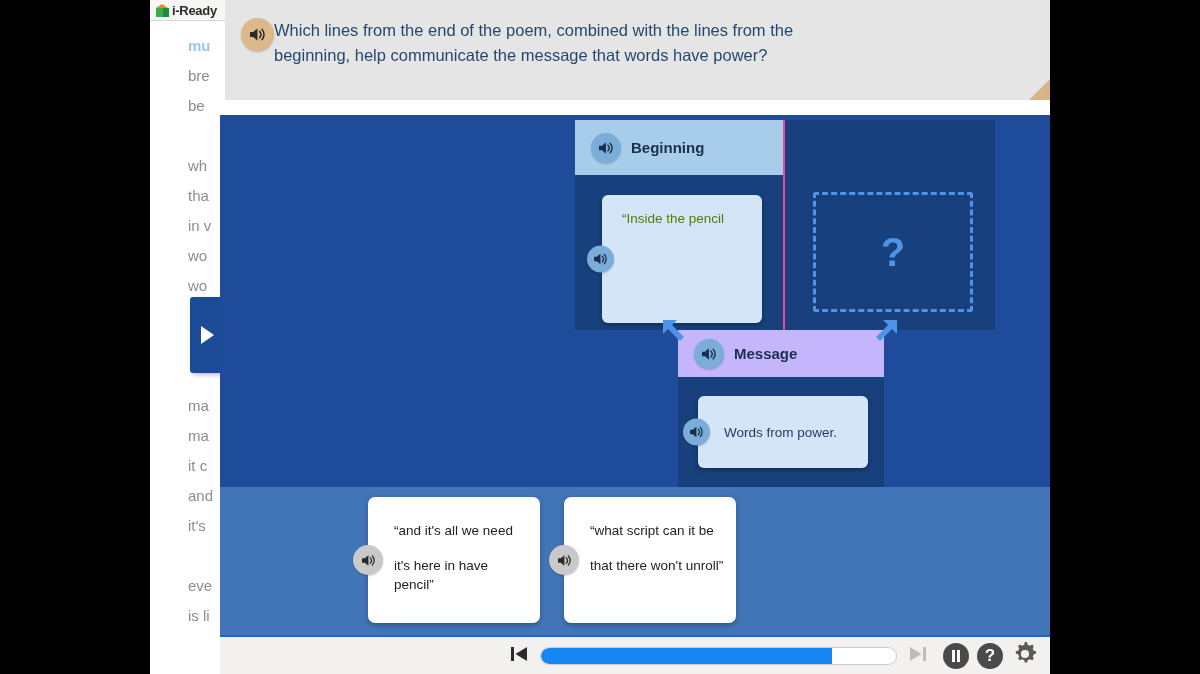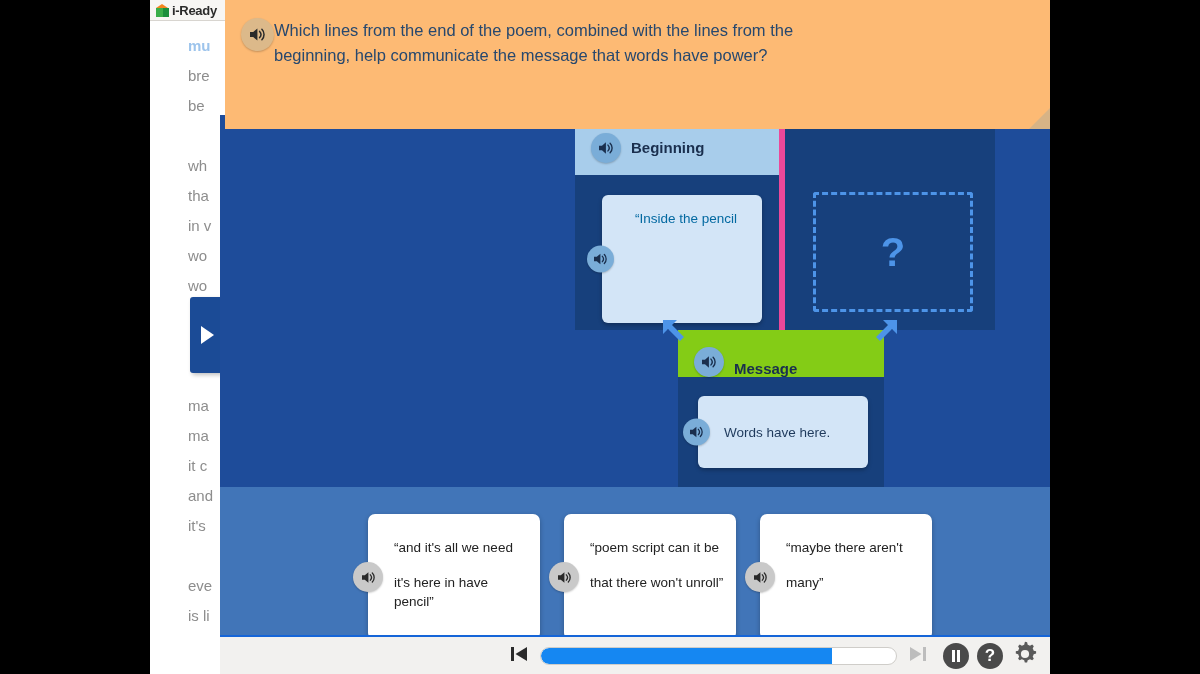--- a/index.html
+++ b/index.html
@@ -72,22 +72,22 @@
   }
   #passage-expand-tab .tri {
     width: 0; height: 0;
     border-top: 9px solid transparent; border-bottom: 9px solid transparent;
     border-left: 13px solid #ffffff;
   }
 
   
   #question-callout {
     position: absolute; left: 75px; top: 0;
-    width: 830px; height: 129px;
-    background: #fdba74;
+    width: 830px; height: 100px;
+    background: #e5e5e5;
     display: flex; align-items: flex-start;
     padding: 18px 22px 4px 16px;
     z-index: 5;
   }
   #question-callout .fold {
     position: absolute; right: 0; bottom: 0;
     width: 0; height: 0;
     border-left: 26px solid transparent;
     border-bottom: 26px solid #d7b386;
   }
@@ -121,35 +121,35 @@
   #organizer {
     position: absolute; left: 355px; top: 5px;
     width: 420px; height: 210px;
     display: flex;
   }
   .org-col {
     width: 210px; height: 210px;
     background: #17407c;
     position: relative;
   }
-  .org-col.left { border-right: 6px solid #ec4899; text-align: center; }
+  .org-col.left { border-right: 2px solid #ec4899; }
   .org-head {
     height: 55px; background: #a8cdeb;
     display: flex; align-items: center; gap: 10px; padding-left: 16px;
   }
   .org-head-label { font-size: 15px; font-weight: bold; color: #1a2f4e; }
 
   .quote-card {
     position: absolute; left: 27px; top: 75px;
     width: 160px; min-height: 128px;
     background: #d3e5f7;
     border-radius: 6px;
     box-shadow: 0 2px 4px rgba(0,0,0,.28);
     padding: 14px 12px 14px 20px;
-    font-size: 13.5px; color: #0369a1; line-height: 19px;
+    font-size: 13.5px; color: #4d7c0f; line-height: 19px;
   }
   .quote-card .spk-abs {
     position: absolute; left: -15px; top: 50%; transform: translateY(-50%);
   }
   .quote-card p + p { margin-top: 14px; }
 
   #drop-zone {
     position: absolute; left: 28px; top: 72px;
     width: 160px; height: 120px;
     border: 3px dashed #4d94e8;
@@ -165,22 +165,22 @@
   }
   .arrow svg { display: block; }
 
   
   #message-box {
     position: absolute; left: 458px; top: 215px;
     width: 206px; height: 265px;
     background: #17407c;
   }
   #message-head {
-    height: 47px; background: #84cc16;
-    display: flex; align-items: flex-end; gap: 10px; padding-left: 16px;
+    height: 47px; background: #c4b5fd;
+    display: flex; align-items: center; gap: 10px; padding-left: 16px;
   }
   #message-head-label { font-size: 15px; font-weight: bold; color: #1a2f4e; }
   #message-card {
     position: absolute; left: 20px; top: 66px;
     width: 170px; height: 72px;
     background: #d3e5f7; border-radius: 6px;
     box-shadow: 0 2px 4px rgba(0,0,0,.28);
     display: flex; align-items: center; padding-left: 26px;
     font-size: 13.5px; color: #1f3a5c;
   }
@@ -196,21 +196,20 @@
   }
   .answer-card {
     position: absolute; top: 10px;
     width: 172px; height: 126px;
     background: #ffffff;
     border-radius: 7px;
     box-shadow: 0 2px 5px rgba(0,0,0,.28);
     padding: 24px 12px 12px 26px;
     font-size: 13.5px; color: #222; line-height: 19px;
     cursor: pointer;
-    margin-top: 17px;
   }
   .answer-card .spk-abs {
     position: absolute; left: -15px; top: 50%; transform: translateY(-50%);
   }
   .answer-card p + p { margin-top: 16px; }
 
   
   #toolbar {
     position: absolute; left: 70px; bottom: 0;
     width: 835px; height: 39px;
@@ -350,21 +349,21 @@
         <span id="message-head-label">Message</span>
       </div>
       <div id="message-card">
         <span class="spk blue spk-abs">
           <svg width="15" height="13" viewBox="0 0 17 15">
             <path d="M1 5h3.2L8.4 1.4v12.2L4.2 10H1z" fill="#1a2f4e"></path>
             <path d="M10.6 4.4a4.6 4.6 0 0 1 0 6.2" stroke="#1a2f4e" stroke-width="1.5" fill="none" stroke-linecap="round"></path>
             <path d="M12.9 2.3a7.4 7.4 0 0 1 0 10.4" stroke="#1a2f4e" stroke-width="1.5" fill="none" stroke-linecap="round"></path>
           </svg>
         </span>
-        <span>Words have here.</span>
+        <span>Words from power.</span>
       </div>
     </div>
 
     <div id="answer-tray">
 
       <div class="answer-card" style="left:148px;">
         <span class="spk grey spk-abs">
           <svg width="15" height="13" viewBox="0 0 17 15">
             <path d="M1 5h3.2L8.4 1.4v12.2L4.2 10H1z" fill="#2a2a2a"></path>
             <path d="M10.6 4.4a4.6 4.6 0 0 1 0 6.2" stroke="#2a2a2a" stroke-width="1.5" fill="none" stroke-linecap="round"></path>
@@ -376,35 +375,24 @@
       </div>
 
       <div class="answer-card" style="left:344px;">
         <span class="spk grey spk-abs">
           <svg width="15" height="13" viewBox="0 0 17 15">
             <path d="M1 5h3.2L8.4 1.4v12.2L4.2 10H1z" fill="#2a2a2a"></path>
             <path d="M10.6 4.4a4.6 4.6 0 0 1 0 6.2" stroke="#2a2a2a" stroke-width="1.5" fill="none" stroke-linecap="round"></path>
             <path d="M12.9 2.3a7.4 7.4 0 0 1 0 10.4" stroke="#2a2a2a" stroke-width="1.5" fill="none" stroke-linecap="round"></path>
           </svg>
         </span>
-        <p>“poem script can it be</p>
+        <p>“what script can it be</p>
         <p>that there won't unroll”</p>
       </div>
 
-      <div class="answer-card" style="left:540px;">
-        <span class="spk grey spk-abs">
-          <svg width="15" height="13" viewBox="0 0 17 15">
-            <path d="M1 5h3.2L8.4 1.4v12.2L4.2 10H1z" fill="#2a2a2a"></path>
-            <path d="M10.6 4.4a4.6 4.6 0 0 1 0 6.2" stroke="#2a2a2a" stroke-width="1.5" fill="none" stroke-linecap="round"></path>
-            <path d="M12.9 2.3a7.4 7.4 0 0 1 0 10.4" stroke="#2a2a2a" stroke-width="1.5" fill="none" stroke-linecap="round"></path>
-          </svg>
-        </span>
-        <p>“maybe there aren't</p>
-        <p>many”</p>
-      </div>
     </div>
   </div>
 
   <div id="toolbar">
     <span id="tb-prev">
       <svg width="22" height="22" viewBox="0 0 22 22">
         <rect x="3" y="4" width="3" height="14" fill="#2a2a2a"></rect>
         <path d="M19 4 L19 18 L7.5 11 Z" fill="#2a2a2a"></path>
       </svg>
     </span>

